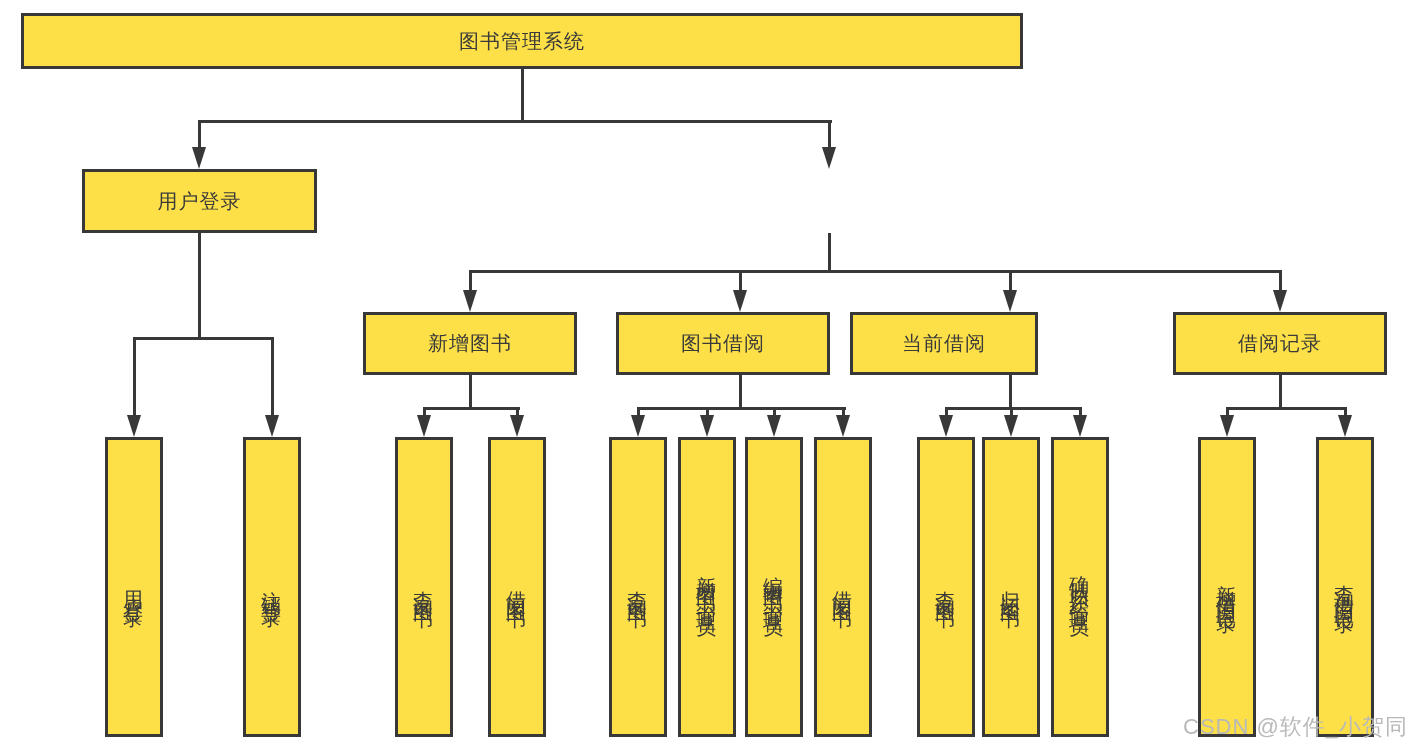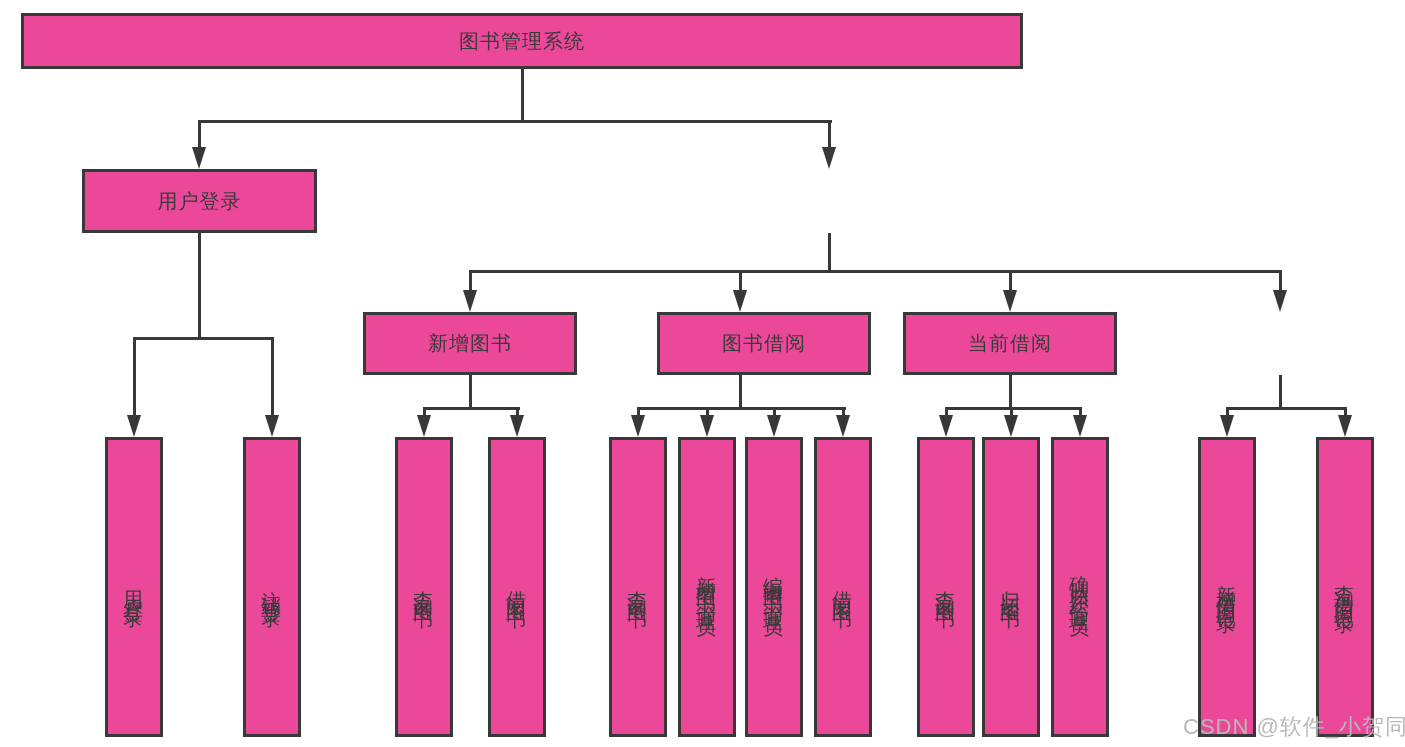--- a/index.html
+++ b/index.html
@@ -2,21 +2,21 @@
 <html><head>
 <meta charset="utf-8">
 <style>
   html,body { margin:0; padding:0; background:#ffffff; }
   .canvas {
     position:relative; width:1405px; height:747px; background:#ffffff;
     font-family:"Liberation Sans", sans-serif; overflow:hidden;
   }
   .box {
     position:absolute; box-sizing:border-box;
-    border:3px solid #383838; background:#ec4899;
+    border:3px solid #383838; background:#fde047;
     display:flex; align-items:center; justify-content:center;
     color:#3a3a3a; font-size:20px; letter-spacing:1px; text-align:center;
   }
   .box.v {
     writing-mode:vertical-rl; text-orientation:mixed;
     letter-spacing:6px; font-size:20px;
   }
   .line { position:absolute; background:#383838; }
   .arrow {
     position:absolute; width:0; height:0;
@@ -62,25 +62,28 @@
   <div class="line" style="left:739px;top:270px;width:3px;height:25px"></div>
   <div class="arrow" style="left:733px;top:290px"></div>
   <div class="line" style="left:1009px;top:270px;width:3px;height:25px"></div>
   <div class="arrow" style="left:1003px;top:290px"></div>
   <div class="line" style="left:1279px;top:270px;width:3px;height:25px"></div>
   <div class="arrow" style="left:1273px;top:290px"></div>
 
   <div class="box" style="left:363px;top:312px;width:214px;height:63px">
     <span>新增图书</span>
   </div>
-  <div class="box" style="left:657px;top:312px;width:214px;height:63px">
+  <div class="box" style="left:616px;top:312px;width:214px;height:63px">
     <span>图书借阅</span>
   </div>
-  <div class="box" style="left:903px;top:312px;width:214px;height:63px">
+  <div class="box" style="left:850px;top:312px;width:188px;height:63px">
     <span>当前借阅</span>
+  </div>
+  <div class="box" style="left:1173px;top:312px;width:214px;height:63px">
+    <span>借阅记录</span>
   </div>
 
   <div class="line" style="left:469px;top:375px;width:3px;height:35px"></div>
   <div class="line" style="left:423px;top:407px;width:97px;height:3px"></div>
   <div class="line" style="left:423px;top:407px;width:3px;height:12px"></div>
   <div class="arrow" style="left:417px;top:415px"></div>
   <div class="line" style="left:516px;top:407px;width:3px;height:12px"></div>
   <div class="arrow" style="left:510px;top:415px"></div>
 
   <div class="line" style="left:739px;top:375px;width:3px;height:35px"></div>

